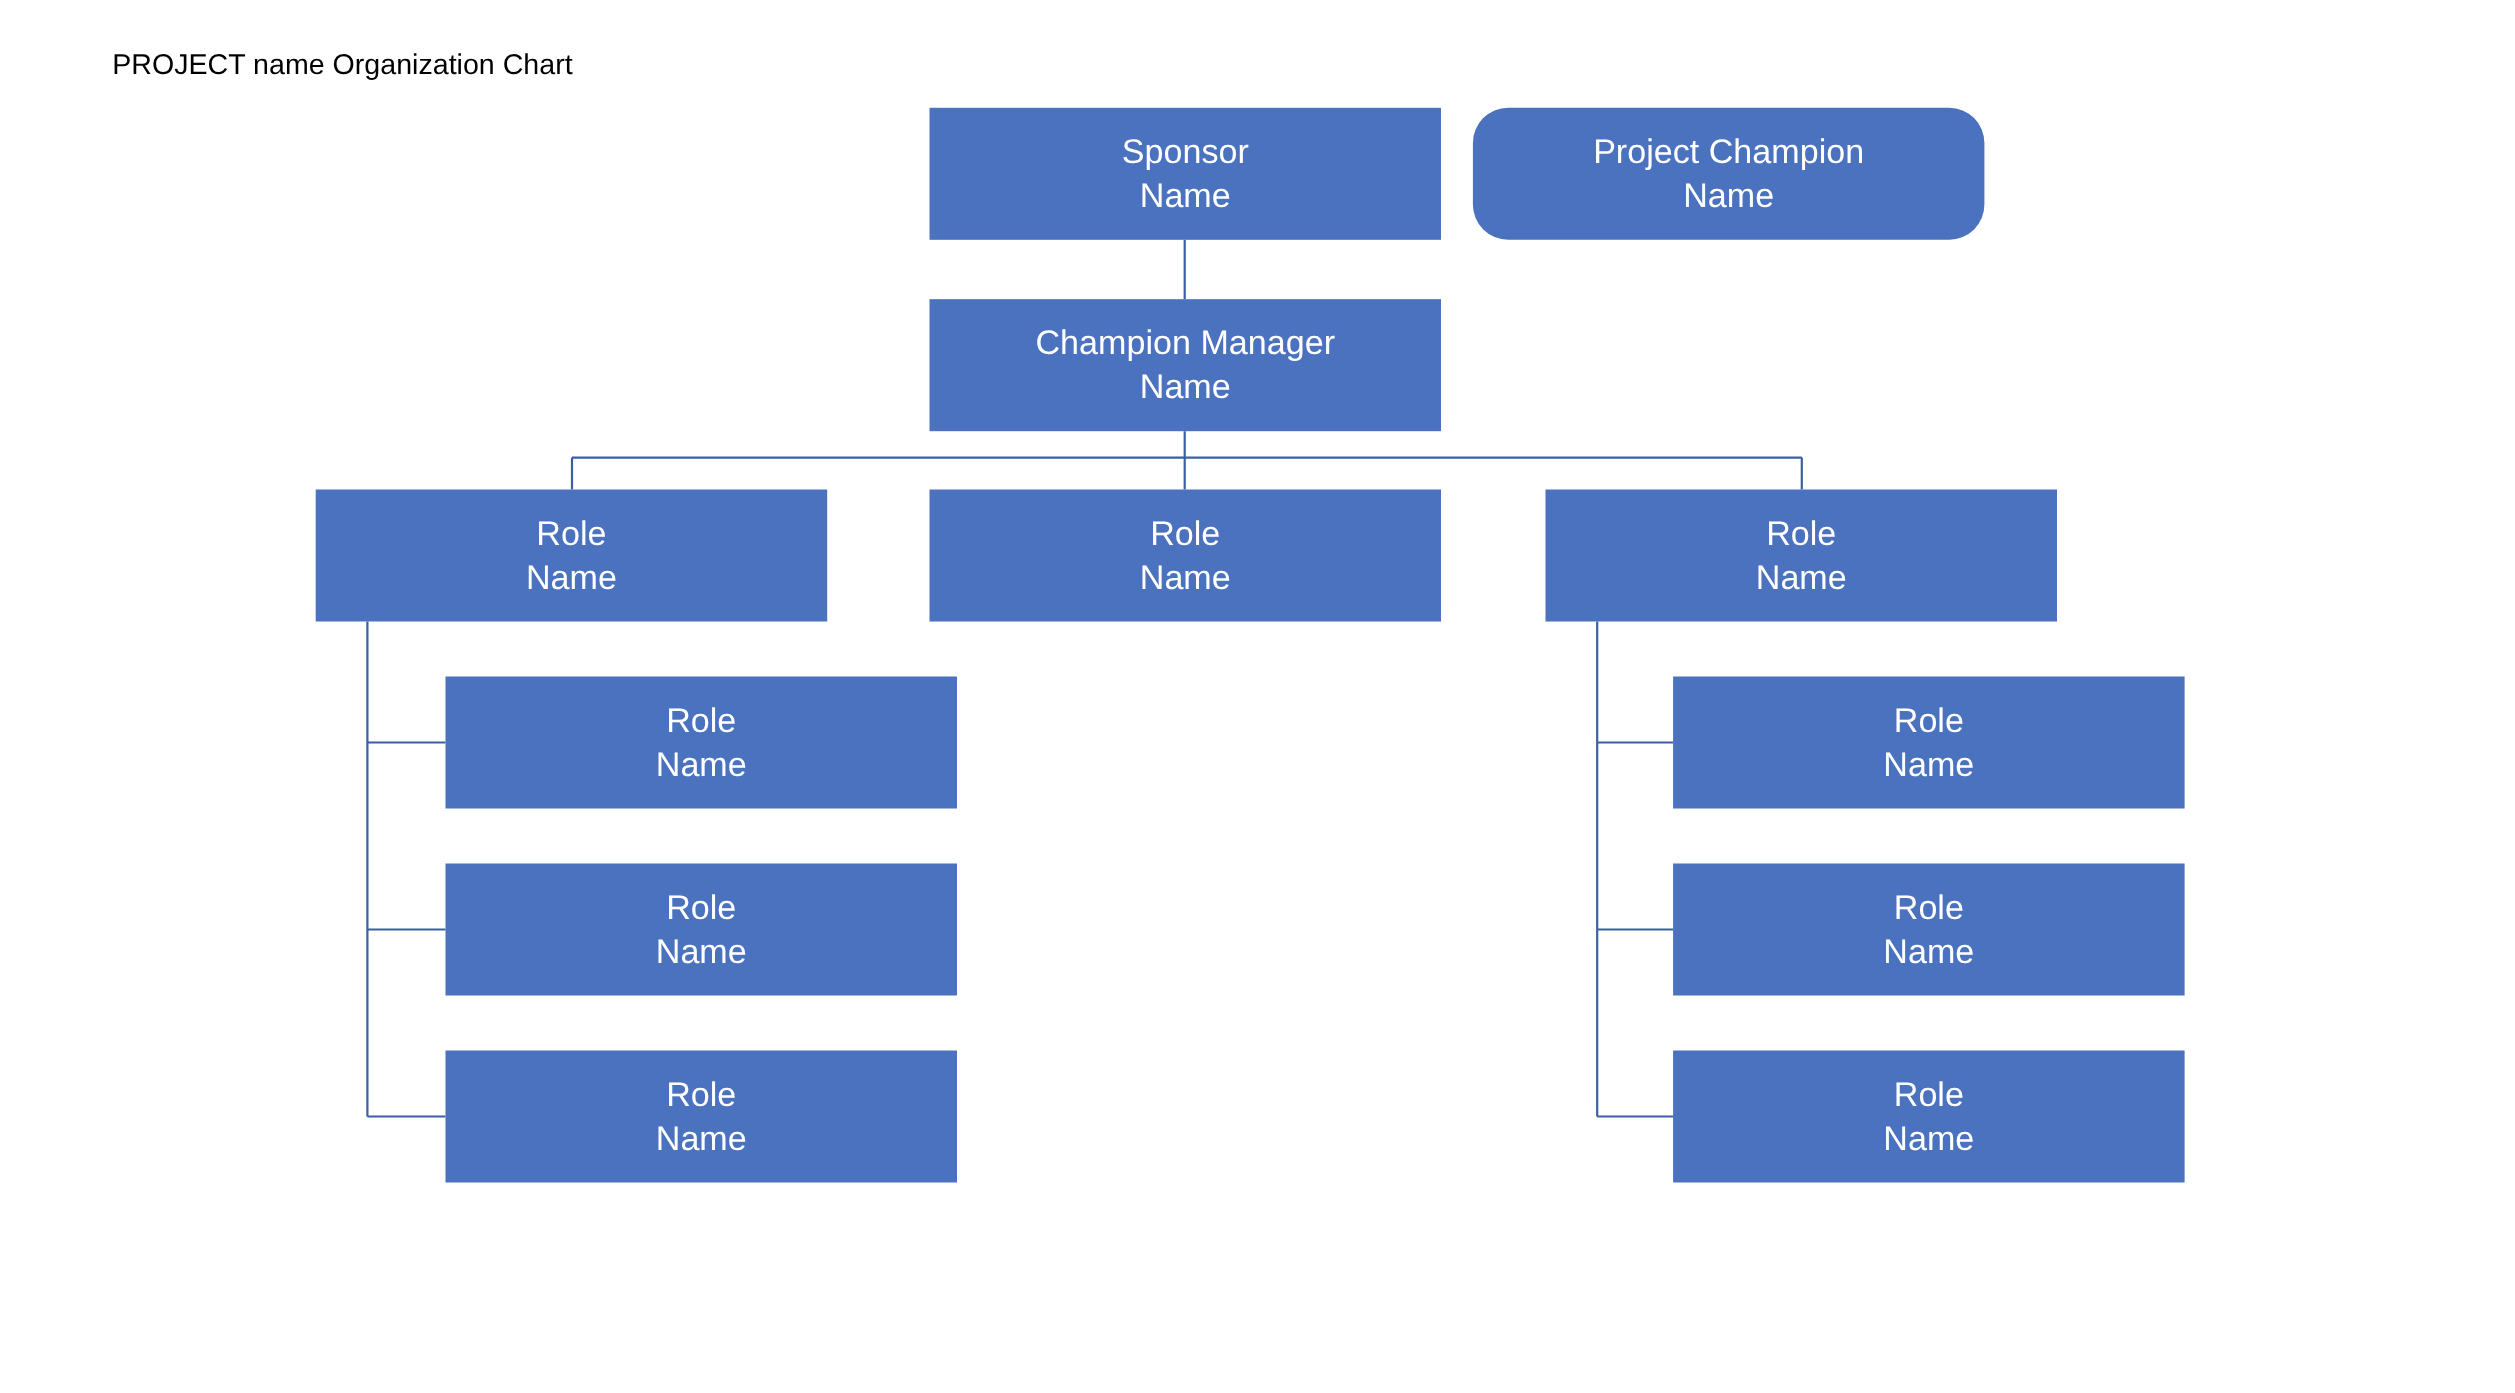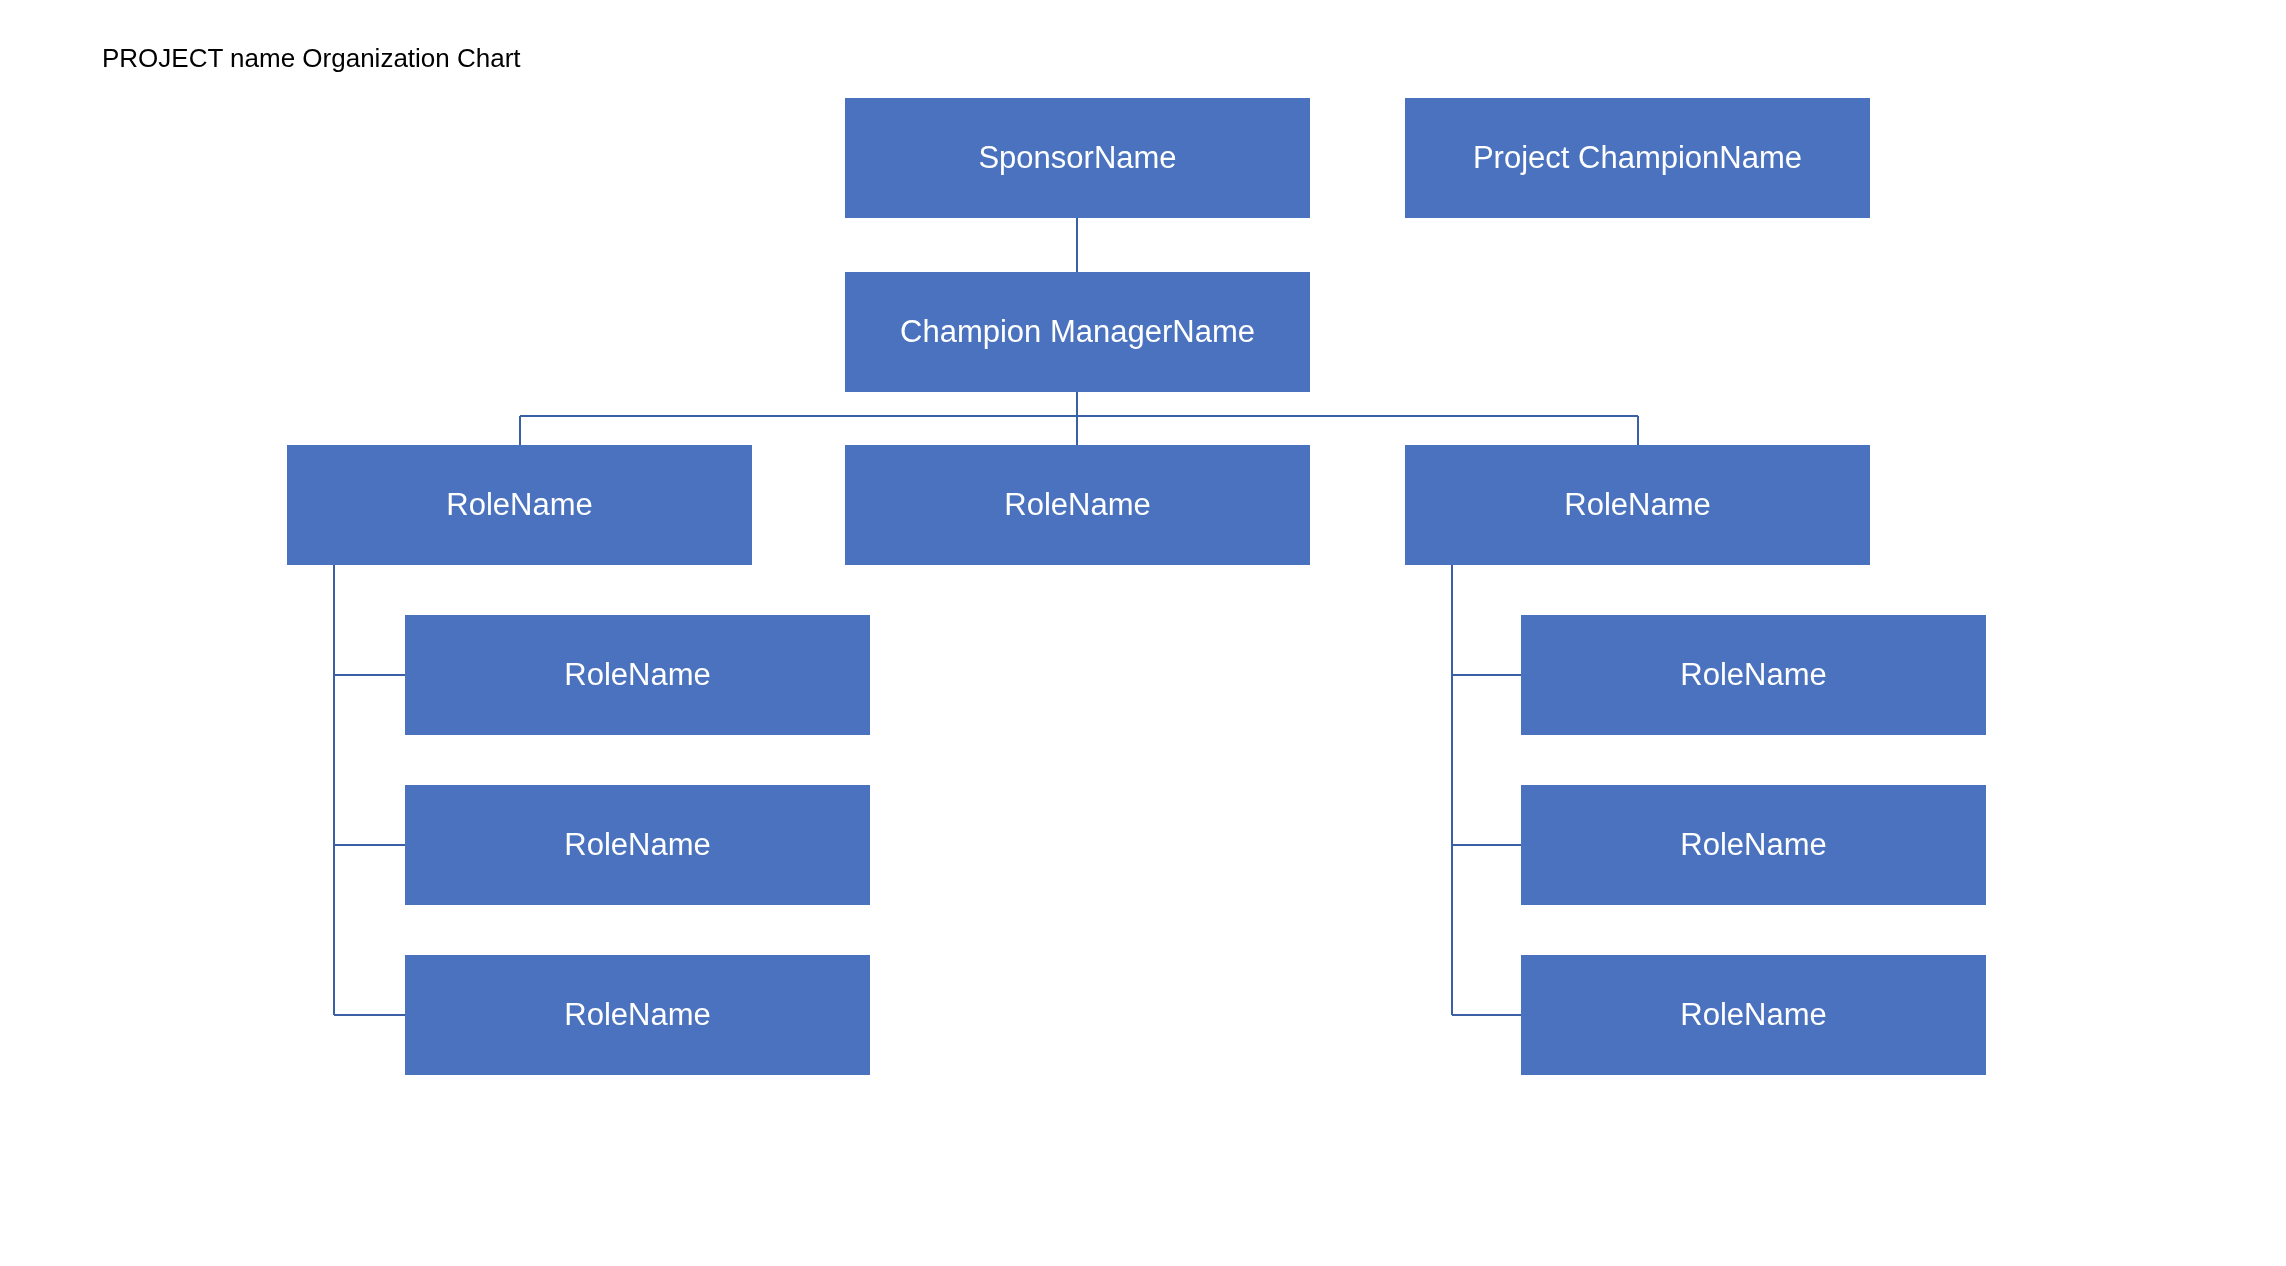--- a/index.html
+++ b/index.html
@@ -40,21 +40,21 @@
     stroke-width: 2;
     fill: none;
   }
   .node {
     position: absolute;
     width: 465px;
     height: 120px;
     background: var(--box-fill);
     color: var(--box-text);
     display: flex;
-    flex-direction: row;
+    flex-direction: column;
     justify-content: center;
     align-items: center;
     text-align: center;
     font-size: 31px;
     line-height: 40px;
   }
   .node .role-line, .node .name-line { white-space: nowrap; }
 </style>
 </head>
 <body>
@@ -83,21 +83,21 @@
     <line x1="1452" y1="675" x2="1521" y2="675"></line>
     <line x1="1452" y1="845" x2="1521" y2="845"></line>
     <line x1="1452" y1="1015" x2="1521" y2="1015"></line>
   </svg>
 
   <div class="node" style="left:845px; top:98px;">
     <div class="role-line">Sponsor</div>
     <div class="name-line">Name</div>
   </div>
 
-  <div class="node" style="left:1405px; top:98px;">
+  <div class="node" style="left:1339px; top:98px;border-radius:32px;">
     <div class="role-line">Project Champion</div>
     <div class="name-line">Name</div>
   </div>
 
   <div class="node" style="left:845px; top:272px;">
     <div class="role-line">Champion Manager</div>
     <div class="name-line">Name</div>
   </div>
 
   <div class="node" style="left:287px; top:445px;">

